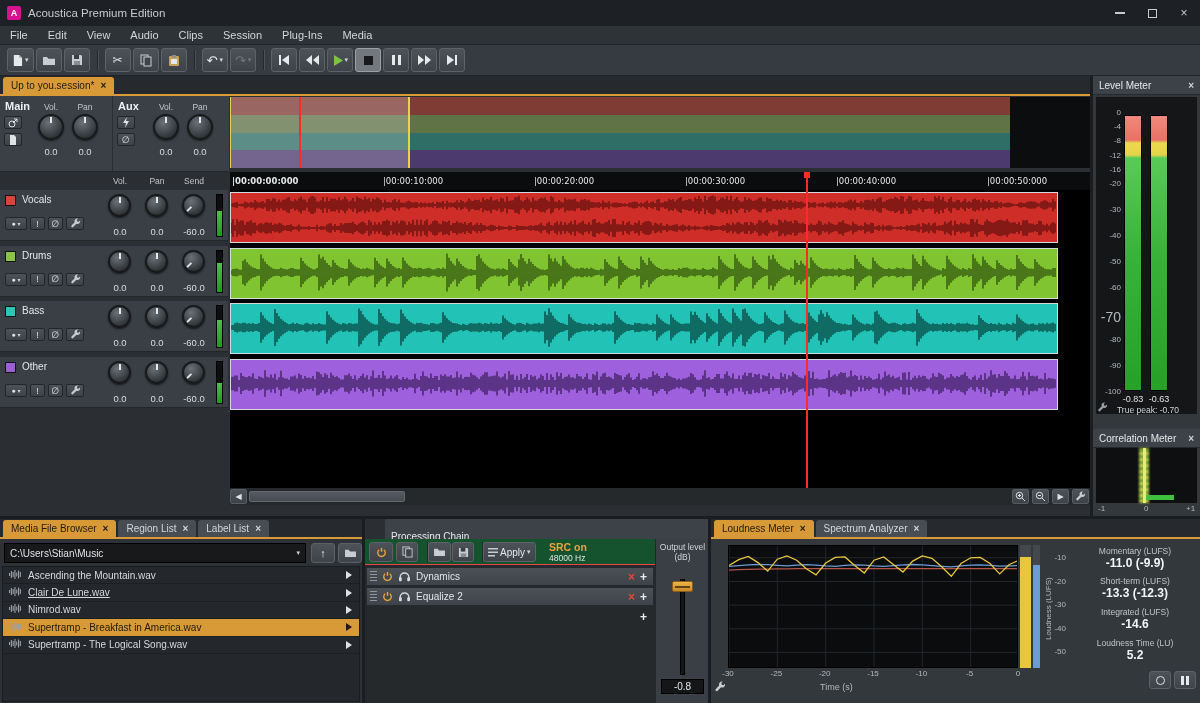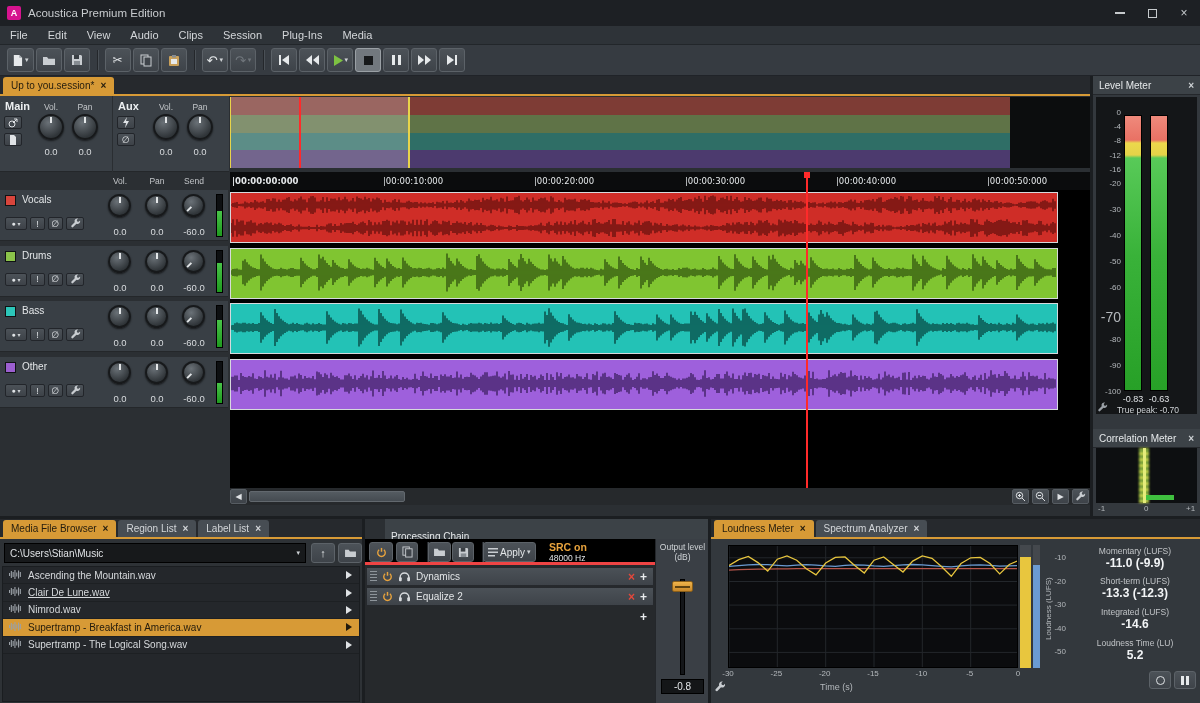--- a/index.html
+++ b/index.html
@@ -575,21 +575,21 @@
       </div>
     </div>
 
   <div class="abs" style="left:362px;top:519px;width:3px;height:184px;background:#1b1e21"></div>
 
   <div class="phdr" style="left:385px;top:519px;width:343px;height:36px">
     <span>Processing Chain</span>
       <span class="x">×</span>
   </div>
   <div class="abs" style="left:365px;top:539px;width:343px;height:164px;background:#2e3236"></div>
-  <div class="abs" style="left:365px;top:539px;width:290px;height:26px;background:#000000;border-bottom:3px solid #ef4444">
+  <div class="abs" style="left:365px;top:539px;width:290px;height:26px;background:#14532d;border-bottom:1px solid #ef4444">
     <span class="tbtn" style="position:absolute;left:3px;top:3px;height:20px;min-width:24px">
         <svg width="11" height="11" viewBox="0 0 12 12">
           <path d="M6 1v4.2" stroke="#e8a33d" stroke-width="1.6" fill="none"></path>
           <path d="M3.4 3.1a4.1 4.1 0 1 0 5.2 0" stroke="#e8a33d" stroke-width="1.5" fill="none"></path>
         </svg>
       </span>
     <span class="tbtn" style="position:absolute;left:30px;top:3px;height:20px;min-width:22px">
         <svg width="11" height="12" viewBox="0 0 12 13">
           <rect x="1" y="1" width="7" height="9" fill="none" stroke="#c9cdd1"></rect>
           <rect x="4" y="3" width="7" height="9" fill="#3f444a" stroke="#c9cdd1"></rect>

